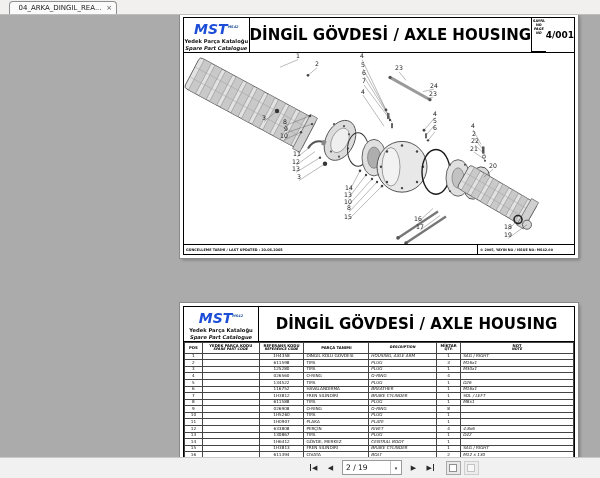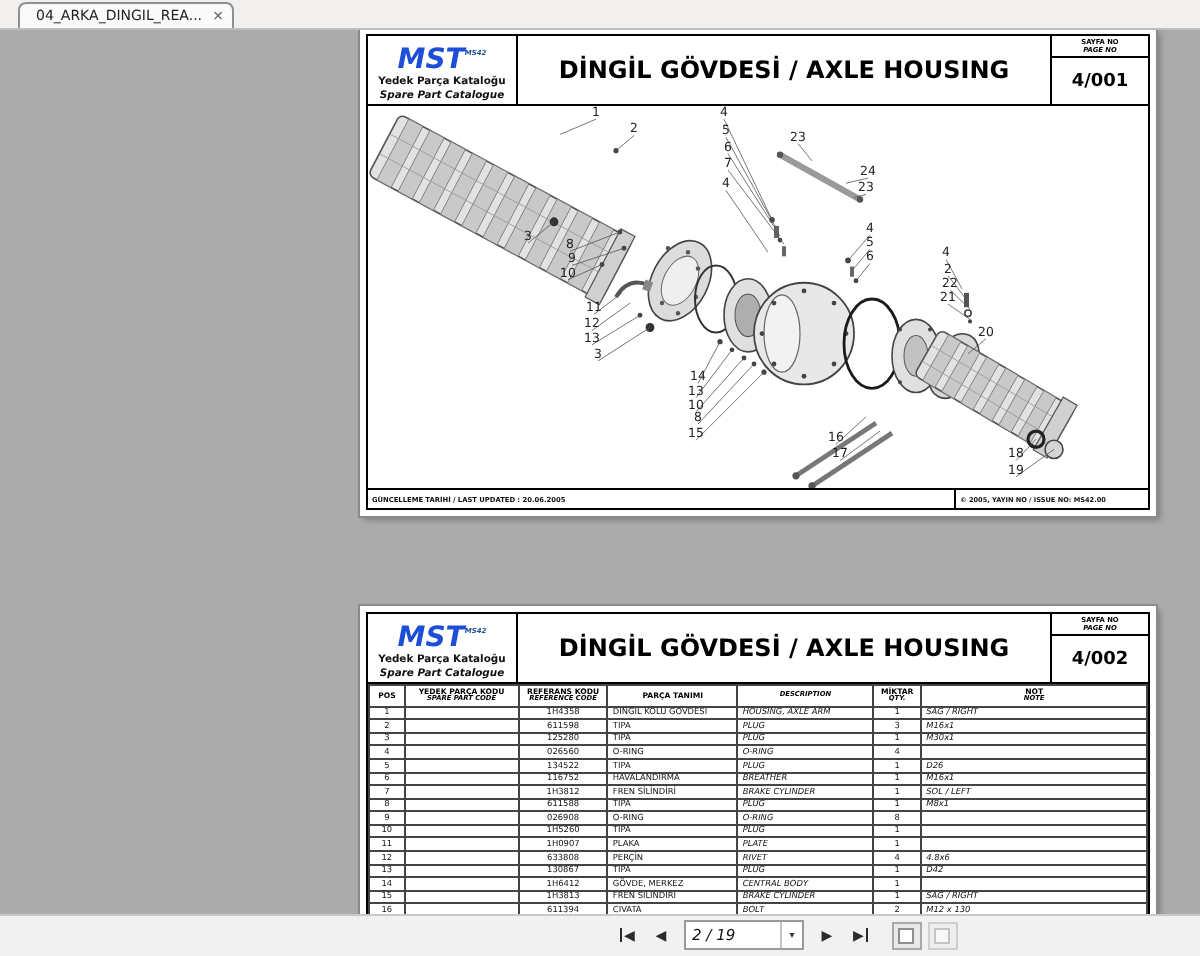--- a/index.html
+++ b/index.html
@@ -3,21 +3,21 @@
 <meta charset="utf-8">
 <style>
   html,body{margin:0;padding:0;width:600px;height:478px;overflow:hidden;
     background:#ababab;font-family:"DejaVu Sans",sans-serif;position:relative;}
 
   
   .tabbar{position:absolute;top:0;left:0;right:0;height:14px;background:#f2f0ef;
     border-bottom:1px solid #bdbdbd;z-index:6;}
   .tab{position:absolute;left:9px;top:1px;width:94px;height:12px;background:#fbfafa;
     border:1px solid #8f8f8f;border-bottom:none;border-radius:4px 4px 0 0;
-    display:flex;align-items:center;padding:0 4px 0 8px;gap:4px;}
+    display:flex;align-items:center;padding:0 4px 0 8px;gap:4px;text-align:center;}
   .tab-label{flex:1;font-size:7px;color:#222;white-space:nowrap;overflow:hidden;}
   .tab-close{font-size:7px;color:#555;line-height:7px;}
 
   
   .viewer{position:absolute;top:14px;left:0;right:0;bottom:20px;background:#ababab;overflow:hidden;}
   .page{position:absolute;left:180px;width:398px;background:#fff;
     box-shadow:0 0 0 1px #8a8a8a,2px 2px 3px rgba(0,0,0,.28);}
   .page1{top:0;height:244px;}
   .page2{top:289px;height:250px;}
   .frame{position:absolute;left:3px;right:3px;top:3px;bottom:3px;border:1px solid #000;
@@ -25,23 +25,23 @@
   .page2 .frame{bottom:-2px;border-bottom:none;}
 
   
   .hdr{display:flex;height:34px;border-bottom:1px solid #000;flex:0 0 auto;}
   .hdr-logo{width:74px;border-right:1px solid #000;text-align:center;padding-top:1px;}
   .logo-mst{font-size:14px;font-weight:bold;font-style:italic;color:#1d4ed8;line-height:13px;}
   .logo-sup{font-size:3.5px;font-weight:bold;color:#1c4f9c;vertical-align:super;font-style:italic;}
   .logo-l1{font-size:5.2px;font-weight:bold;line-height:6.5px;color:#111;}
   .logo-l2{font-size:5.2px;font-weight:bold;font-style:italic;line-height:6px;color:#111;}
   .hdr-title{flex:1;display:flex;align-items:center;justify-content:center;
-    font-size:12px;font-weight:bold;color:#000;white-space:pre;text-align:right;}
+    font-size:15px;font-weight:bold;color:#000;white-space:pre;text-align:right;}
   .hdr-title .en{}
-  .hdr-page{width:48px;border-left:1px solid #000;display:flex;flex-direction:column;}
+  .hdr-page{width:48px;border-left:1px solid #000;display:flex;flex-direction:row;}
   .hdr-page-labels{border-bottom:1px solid #000;text-align:center;padding:1px 0;}
   .pn1{font-size:3.4px;font-weight:bold;line-height:4px;}
   .pn2{font-size:3.4px;font-weight:bold;font-style:italic;line-height:4px;}
   .hdr-page-no{flex:1;display:flex;align-items:center;justify-content:center;
     font-size:9px;font-weight:bold;}
 
   
   .diagram{flex:1 1 auto;position:relative;}
   .diagram svg{width:100%;height:100%;display:block;}
   .callout{font-size:6.2px;fill:#222;text-anchor:middle;font-family:"DejaVu Sans",sans-serif;}
@@ -65,21 +65,21 @@
 
   
   .toolbar{position:absolute;left:0;right:0;bottom:0;height:20px;background:#f1f1f1;
     border-top:1px solid #c9c9c9;z-index:10;}
   .controls{position:absolute;left:306px;top:2px;height:15px;display:flex;align-items:center;gap:2px;}
   .nav-btn{width:15px;height:14px;display:flex;align-items:center;justify-content:center;
     font-size:7px;color:#2b2b2b;gap:1px;cursor:default;}
   .nav-bar{width:1.5px;height:7px;background:#2b2b2b;display:inline-block;}
   .page-box{width:58px;height:13px;background:#fff;border:1px solid #9a9a9a;
     display:flex;align-items:center;margin:0 2px;}
-  .page-box .val{flex:1;font-size:7.5px;color:#111;padding-left:3px;font-style:italic;}
+  .page-box .val{flex:1;font-size:7.5px;color:#111;padding-left:3px;}
   .page-box .dd{width:10px;height:100%;border-left:1px solid #c4c4c4;display:flex;
     align-items:center;justify-content:center;font-size:5px;color:#333;}
   .win-icons{display:flex;gap:3px;margin-left:6px;}
   .wicon{width:13px;height:12px;border:1px solid #a8a8a8;background:#e9e9e9;position:relative;}
   .wicon::after{content:"";position:absolute;left:2px;top:2px;width:6px;height:6px;
     background:#fff;border:1px solid #8f8f8f;}
   .wicon.disabled{opacity:.45;}
 </style>
 </head>
 <body>
@@ -307,27 +307,20 @@
 
   <div class="page page2">
     <div class="frame">
       <div class="hdr">
         <div class="hdr-logo">
           <div><span class="logo-mst">MST</span><span class="logo-sup">MS42</span></div>
           <div class="logo-l1">Yedek Parça Kataloğu</div>
           <div class="logo-l2">Spare Part Catalogue</div>
         </div>
         <div class="hdr-title"><span>DİNGİL GÖVDESİ</span><span> / </span><span class="en">AXLE HOUSING</span></div>
-        <div class="hdr-page">
-          <div class="hdr-page-labels">
-            <div class="pn1">SAYFA NO</div>
-            <div class="pn2">PAGE NO</div>
-          </div>
-          <div class="hdr-page-no">4/002</div>
-        </div>
       </div>
 
       <div class="tablewrap">
         <table class="ptable">
           <colgroup>
             <col style="width:4.6%">
               <col style="width:14.6%">
               <col style="width:11.5%">
             <col style="width:16.7%">
               <col style="width:17.4%">

